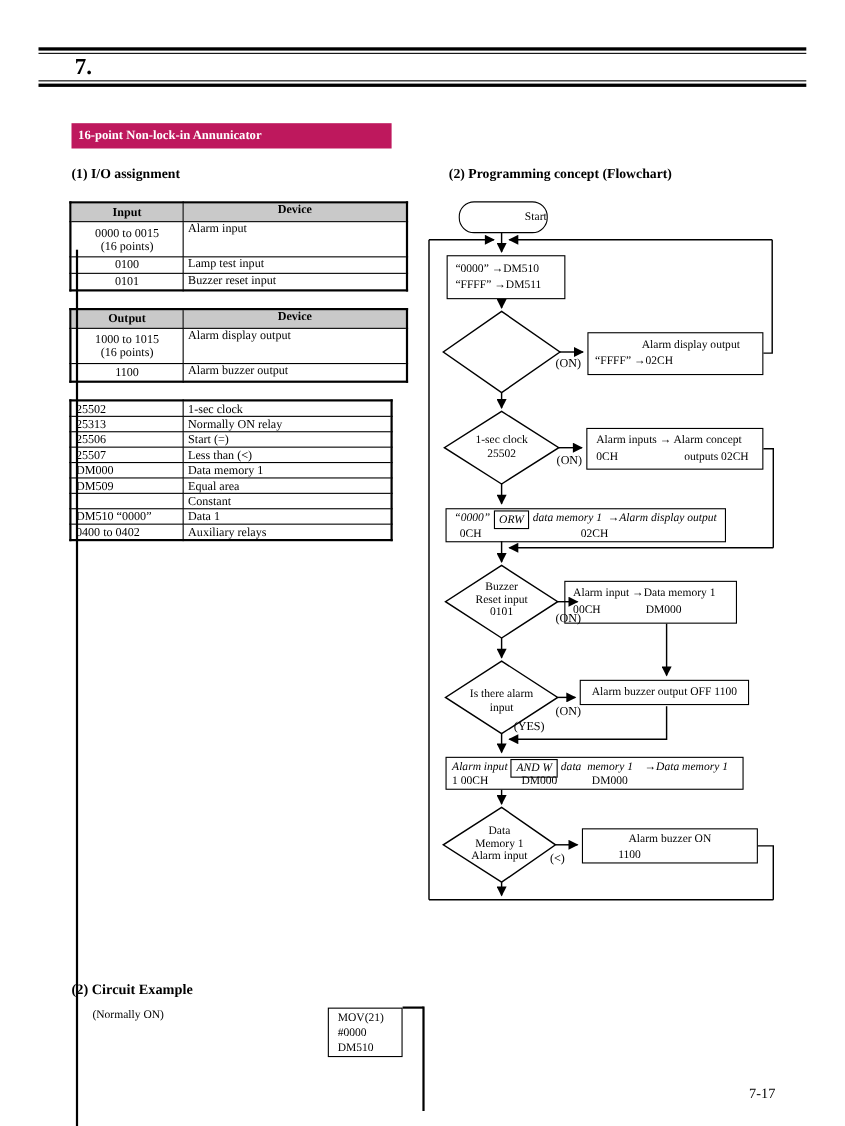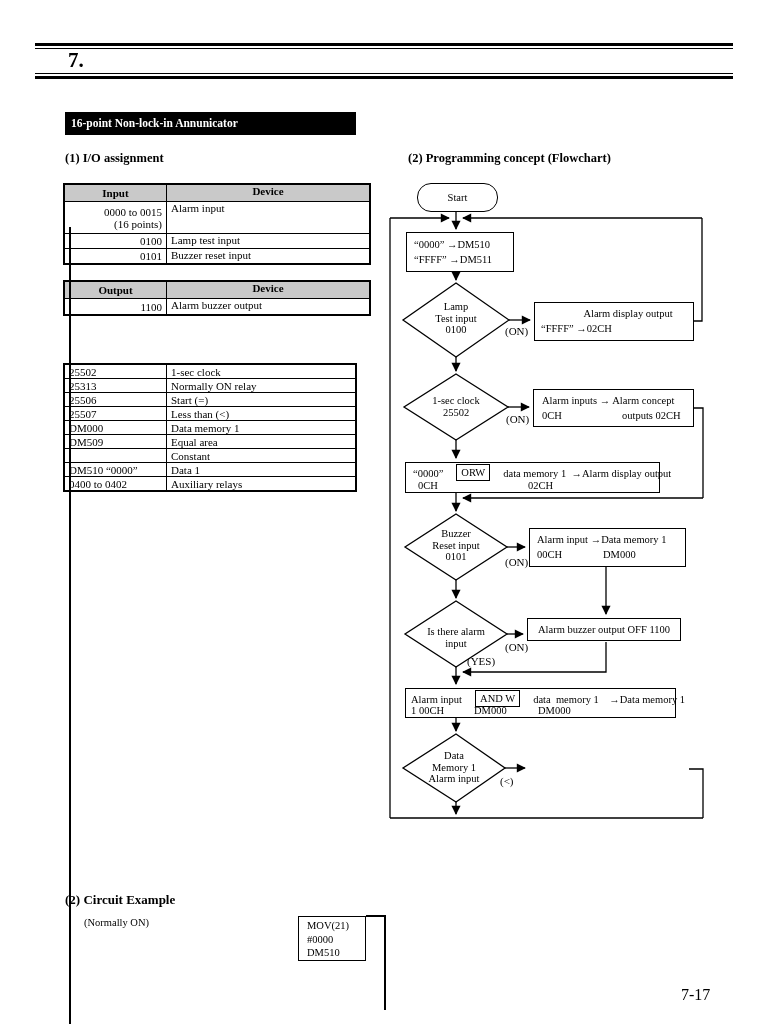--- a/index.html
+++ b/index.html
@@ -2,43 +2,43 @@
 <html><head>
 <meta charset="utf-8">
 <style>
   html,body{margin:0;padding:0;background:#fff;}
   #page{position:relative;width:768px;height:1024px;background:#fff;overflow:hidden;
         font-family:"Liberation Serif","DejaVu Serif",serif;color:#000;}
   .abs{position:absolute;}
   .rule{position:absolute;background:#000;}
   .chapter-num{position:absolute;left:68px;top:48px;font-size:21px;font-weight:bold;}
   .chapter-title{position:absolute;left:106px;top:48px;font-size:21px;font-weight:bold;letter-spacing:.5px;}
-  .banner{position:absolute;left:65px;top:112px;width:291px;height:23px;background:#000000;color:#fff;
+  .banner{position:absolute;left:65px;top:112px;width:291px;height:23px;background:#be185d;color:#fff;
           font-size:11.5px;font-weight:bold;line-height:23px;padding-left:6px;box-sizing:border-box;}
   .h-bold{position:absolute;font-size:12.5px;font-weight:bold;}
   table{border-collapse:collapse;table-layout:fixed;}
   .dtable{position:absolute;border:2px solid #000;background:#fff;}
   .dtable td,.dtable th{border:1px solid #000;font-size:11px;padding:0 4px;overflow:hidden;}
   .dtable th{background:#c9c9c9;font-weight:bold;text-align:center;}
-  .c1{text-align:right;width:93px;}
+  .c1{text-align:center;width:93px;}
   .c2{text-align:left;vertical-align:top;width:194px;}
   .others-h{background:#c9c9c9;font-weight:bold;text-align:left !important;}
   .pre-line{white-space:pre-line;}
   .rail{position:absolute;background:#000;}
   .fbox{position:absolute;border:1.3px solid #000;background:#fff;font-size:10.5px;line-height:15px;box-sizing:border-box;}
   .dlabel{position:absolute;font-size:10.5px;line-height:11.5px;text-align:center;white-space:pre-line;z-index:3;}
   .slabel{position:absolute;font-size:11px;z-index:3;}
   .startoval{position:absolute;left:417px;top:183px;width:79px;height:27px;border:1.3px solid #000;
-             border-radius:14px;background:#fff;text-align:center;line-height:27px;font-size:10.5px;z-index:2;}
-  .opbox{display:inline-block;border:1px solid #000;padding:0 4px;margin:0 13px;}
-  .row1flex{position:absolute;left:7px;top:1px;white-space:pre;display:flex;align-items:flex-end;height:17px;}
+             border-radius:14px;background:#fff;text-align:right;line-height:27px;font-size:10.5px;z-index:2;}
+  .opbox{display:inline-block;border:1px solid #000;padding:0 4px;margin:0 3px;}
+  .row1flex{position:absolute;left:7px;top:1px;white-space:pre;display:flex;align-items:flex-start;height:17px;font-style:italic;}
   .prewrap{white-space:pre;}
   svg.lines{position:absolute;left:0;top:0;z-index:1;}
   .boxtext-center{text-align:center;}
-  .pagenum{position:absolute;left:681px;top:986px;font-size:16px;}
+  .pagenum{position:absolute;left:681px;top:986px;font-size:13px;}
 </style>
 </head>
 <body>
 
 <div id="page">
 
   <div class="rule" style="left:35px;top:43px;width:698px;height:3px"></div>
   <div class="rule" style="left:35px;top:47.5px;width:698px;height:1px"></div>
   <div class="chapter-num">7.</div>
   <div class="rule" style="left:35px;top:73px;width:698px;height:1px"></div>
@@ -69,20 +69,25 @@
       <td class="c2">Buzzer reset input</td>
     </tr>
   </tbody>
     </table>
 
   <table class="dtable" style="left:63px;top:280px;width:294px">
     <tbody>
         <tr>
       <th class="c1" style="height:16px">Output</th>
       <th class="c2" style="text-align:center">Device</th>
+    </tr>
+    <tr>
+      <td class="c1 pre-line" style="height:31px">1000 to 1015
+(16 points)</td>
+      <td class="c2">Alarm display output</td>
     </tr>
     <tr>
       <td class="c1" style="height:15px">1100</td>
       <td class="c2">Alarm buzzer output</td>
     </tr>
   </tbody>
     </table>
 
   <table class="dtable" style="left:63px;top:363px;width:294px">
     <tbody>
@@ -168,23 +173,20 @@
     </g>
   </svg>
 
   <div class="startoval">Start</div>
 
   <div class="fbox" style="left:406px;top:232px;width:108px;height:40px;padding:4px 0 0 7px">
     <div>“0000”  →DM510</div>
     <div>“FFFF”  →DM511</div>
   </div>
 
-  <div class="dlabel" style="left:406px;top:301px;width:100px">Lamp
-Test input
-0100</div>
   <div class="slabel" style="left:505px;top:325px">(ON)</div>
   <div class="fbox" style="left:534px;top:302px;width:160px;height:39px;padding-top:3px">
     <div style="text-align:center;padding-left:28px">Alarm display output</div>
     <div style="padding-left:6px">“FFFF”  →02CH</div>
   </div>
 
   <div class="dlabel" style="left:406px;top:395px;width:100px">1-sec clock
 25502</div>
   <div class="slabel" style="left:506px;top:413px">(ON)</div>
   <div class="fbox" style="left:533px;top:389px;width:161px;height:38px;padding:3px 0 0 8px">
@@ -204,21 +206,21 @@
     <div style="position:relative;top:15px;height:14px">
       <span class="abs" style="left:12px">0CH</span>
       <span class="abs" style="left:122px">02CH</span>
     </div>
   </div>
 
   <div class="dlabel" style="left:406px;top:528px;width:100px">Buzzer
 Reset input
 0101</div>
   <div class="slabel" style="left:505px;top:556px">(ON)</div>
-  <div class="fbox" style="left:529px;top:528px;width:157px;height:39px;padding:3px 0 0 7px">
+  <div class="fbox" style="left:513px;top:528px;width:157px;height:39px;padding:3px 0 0 7px">
     <div>Alarm input  →Data memory 1</div>
     <div style="position:relative;height:15px">
       <span class="abs" style="left:0">00CH</span>
       <span class="abs" style="left:66px">DM000</span>
     </div>
   </div>
 
   <div class="dlabel" style="left:406px;top:626px;width:100px">Is there alarm
 input</div>
   <div class="slabel" style="left:505px;top:641px">(ON)</div>
@@ -235,20 +237,24 @@
       <span class="abs" style="left:5px">1 00CH</span>
       <span class="abs" style="left:68px">DM000</span>
       <span class="abs" style="left:132px">DM000</span>
     </div>
   </div>
 
   <div class="dlabel" style="left:404px;top:750px;width:100px">Data
 Memory 1
 Alarm input</div>
   <div class="slabel" style="left:500px;top:775px">(&lt;)</div>
+  <div class="fbox" style="left:529px;top:753px;width:160px;height:32px;padding-top:1px">
+    <div class="boxtext-center">Alarm buzzer ON</div>
+    <div style="padding-left:32px">1100</div>
+  </div>
 
   <div class="h-bold" style="left:65px;top:892px;font-size:13px">(2)  Circuit Example</div>
   <div class="slabel" style="left:84px;top:917px;font-size:10.5px">(Normally ON)</div>
 
   <div class="fbox" style="left:298px;top:916px;width:68px;height:45px;padding:2px 0 0 8px;line-height:13.5px">
     <div>MOV(21)</div>
     <div>#0000</div>
     <div>DM510</div>
   </div>
   <div class="rail" style="left:366px;top:915px;width:19px;height:1.5px"></div>

